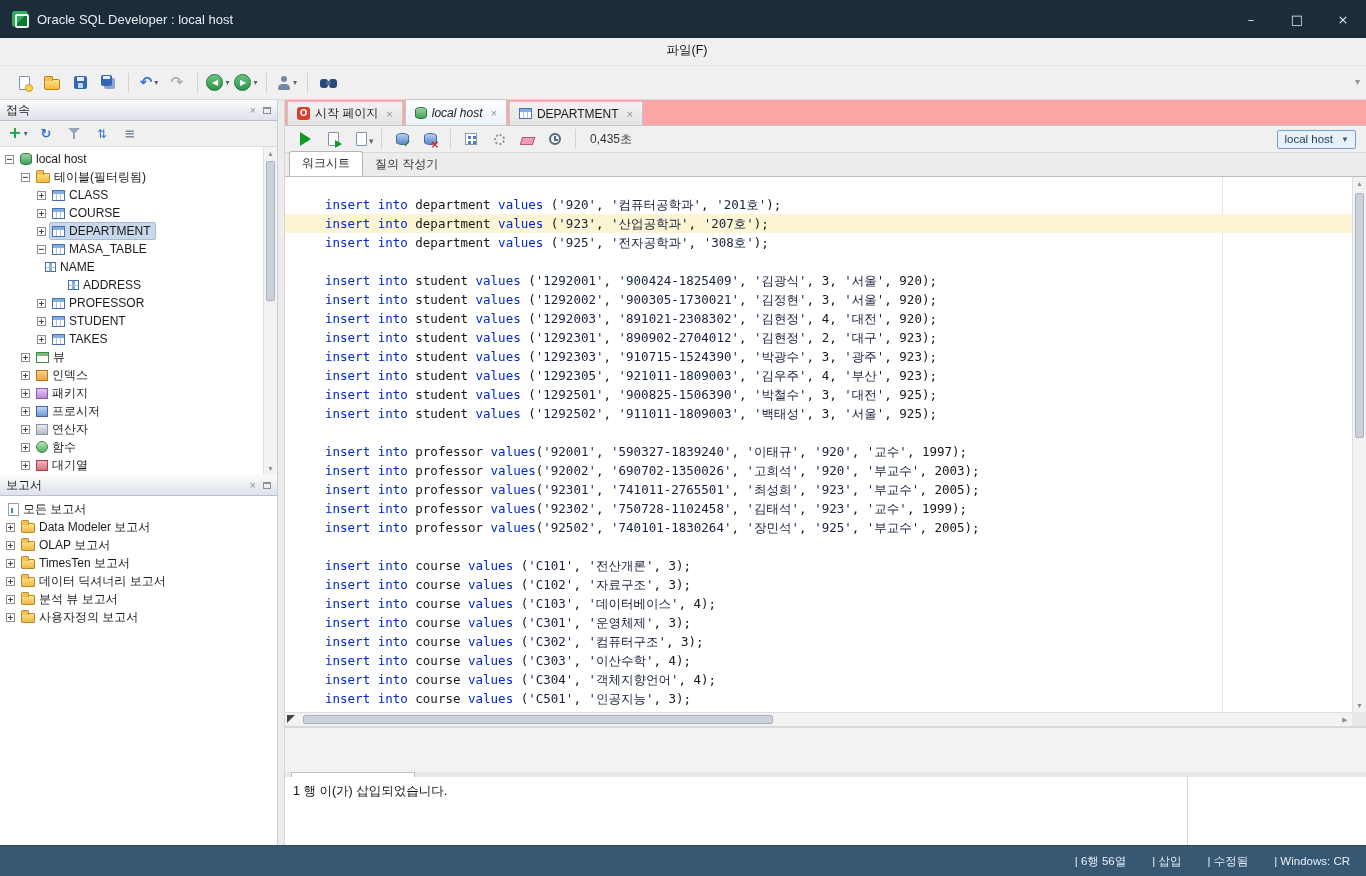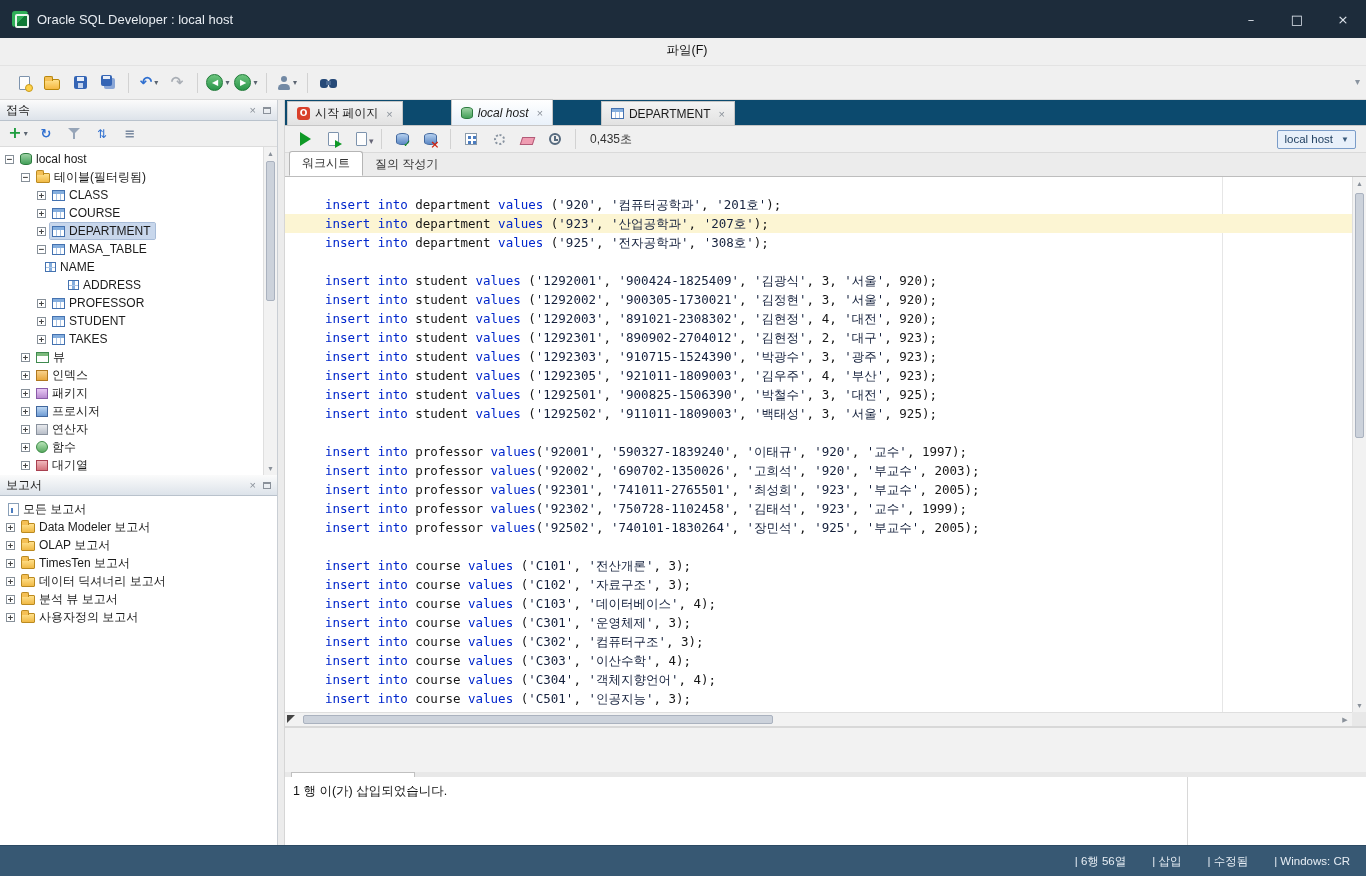--- a/index.html
+++ b/index.html
@@ -116,21 +116,21 @@
   .node { display:flex; align-items:center; gap:4px; padding:1px 4px 1px 2px; border-radius:1px; }
   .trow.sel .node { background:#c8d7ec; outline:1px solid #a8bcd8; }
   .tree-sb,.ed-vsb { position:absolute; top:0; right:0; bottom:0; width:14px; background:#f2f2f2; border-left:1px solid #dfdfdf; }
   .sb-arrow { height:13px; text-align:center; font-size:7px; color:#8a919a; line-height:13px; }
   .sb-thumb { position:absolute; left:2px; right:2px; background:#ccd2db; border:1px solid #aab2bf; border-radius:2px; }
   .reports-list { padding-top:4px; background:#fff; }
 
   
   .splitter-v { position:absolute; top:100px; left:278px; width:7px; bottom:31px; background:#ececec; border-right:1px solid #d6d6d6; }
   .right { position:absolute; top:100px; left:285px; right:0; bottom:31px; background:#fff; }
-  .doctabs { position:absolute; top:0; left:0; right:0; height:26px; background:#0c4a6e; border-bottom:1px solid #c6c6c6; display:flex; align-items:flex-end; padding-left:2px;gap:46px; }
+  .doctabs { position:absolute; top:0; left:0; right:0; height:26px; background:#fca5a5; border-bottom:1px solid #c6c6c6; display:flex; align-items:flex-end; padding-left:2px; }
   .dtab { height:24px; display:flex; align-items:center; gap:5px; padding:0 9px; background:linear-gradient(#f3f3f3,#e2e2e2); border:1px solid #c6c6c6; border-bottom:none; margin-right:2px; font-size:12px; }
   .dtab.active { background:linear-gradient(#ffffff,#e9f1fa); height:26px; font-style:italic; }
   .tab-x { color:#8a919a; font-size:11px; margin-left:3px; }
   .ws-toolbar { position:absolute; top:26px; left:0; right:0; height:27px; background:#f0f0f0; border-bottom:1px solid #dadada; display:flex; align-items:center; padding-left:6px;justify-content:center; }
   .elapsed { margin-left:8px; color:#333; font-size:12px; }
   .spacer { flex:1; }
   .combo { display:flex; align-items:center; gap:6px; height:19px; background:#e8f0fa; border:1px solid #7a9cc8; border-radius:2px; padding:0 6px; margin-right:10px; font-size:11.5px; color:#1a3a5c; }
   .combo .dd { font-size:8px; color:#3a5a7c; }
   .subtabs { position:absolute; top:53px; left:0; right:0; height:24px; background:#ececec; border-bottom:1px solid #bdbdbd; display:flex; align-items:flex-end; padding-left:4px; font-size:12px; }
   .stab { padding:3px 12px; color:#333; }

